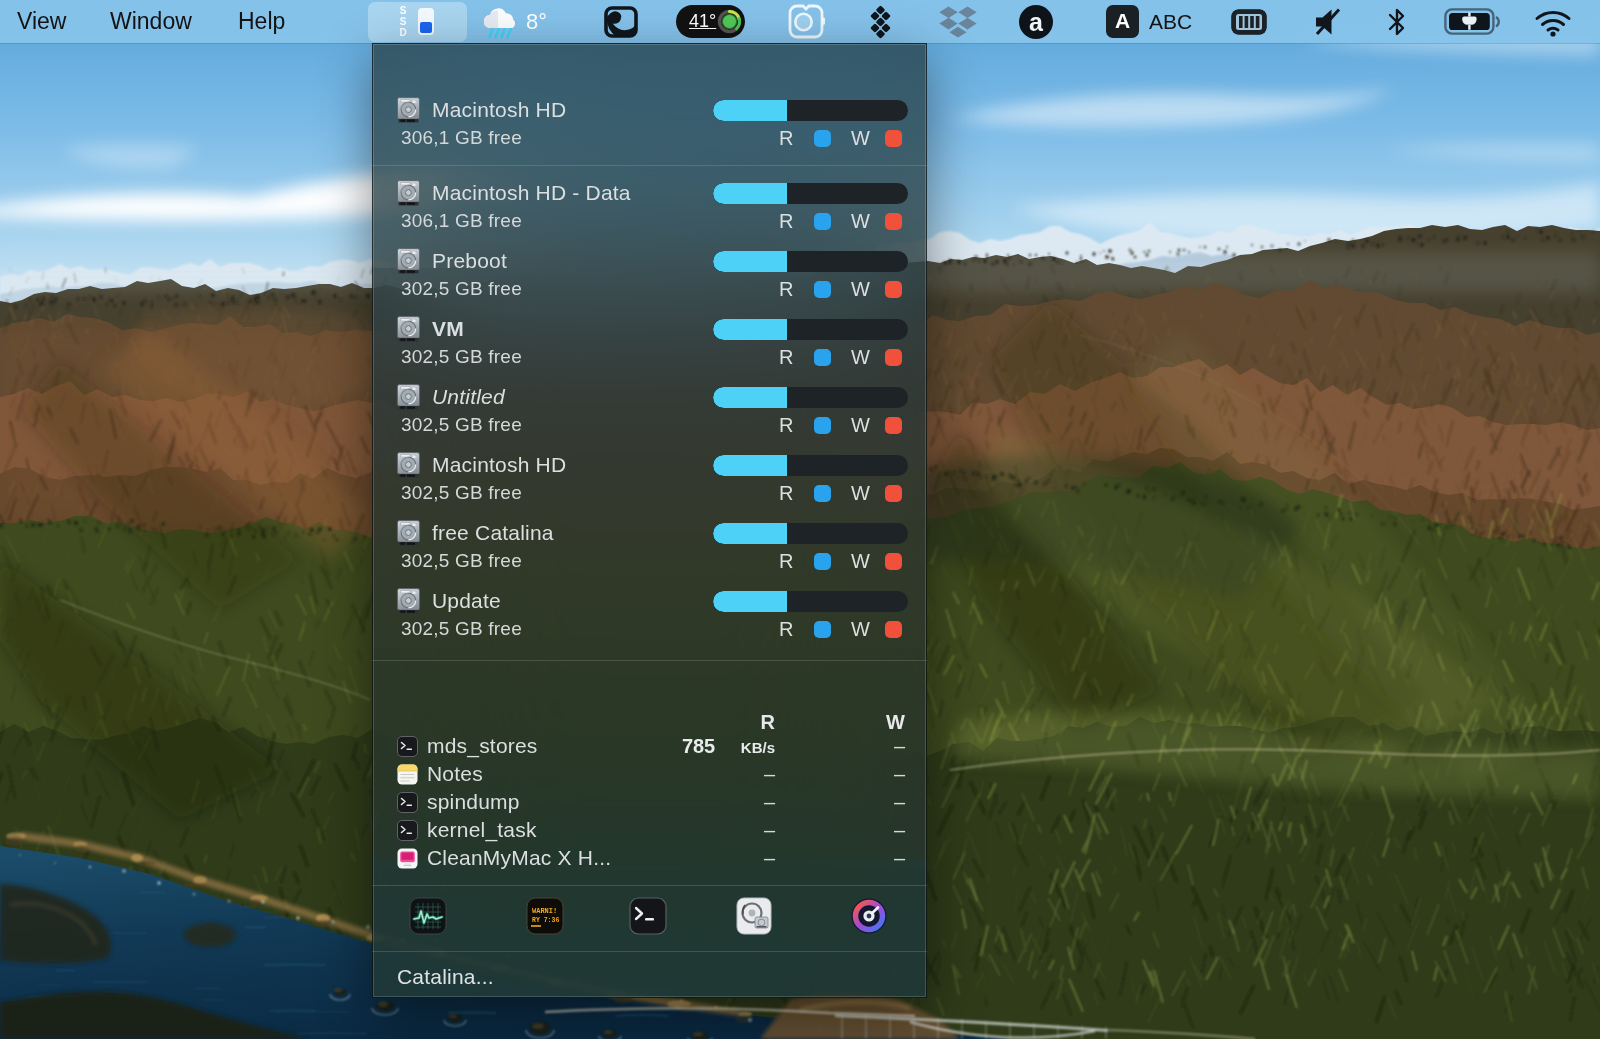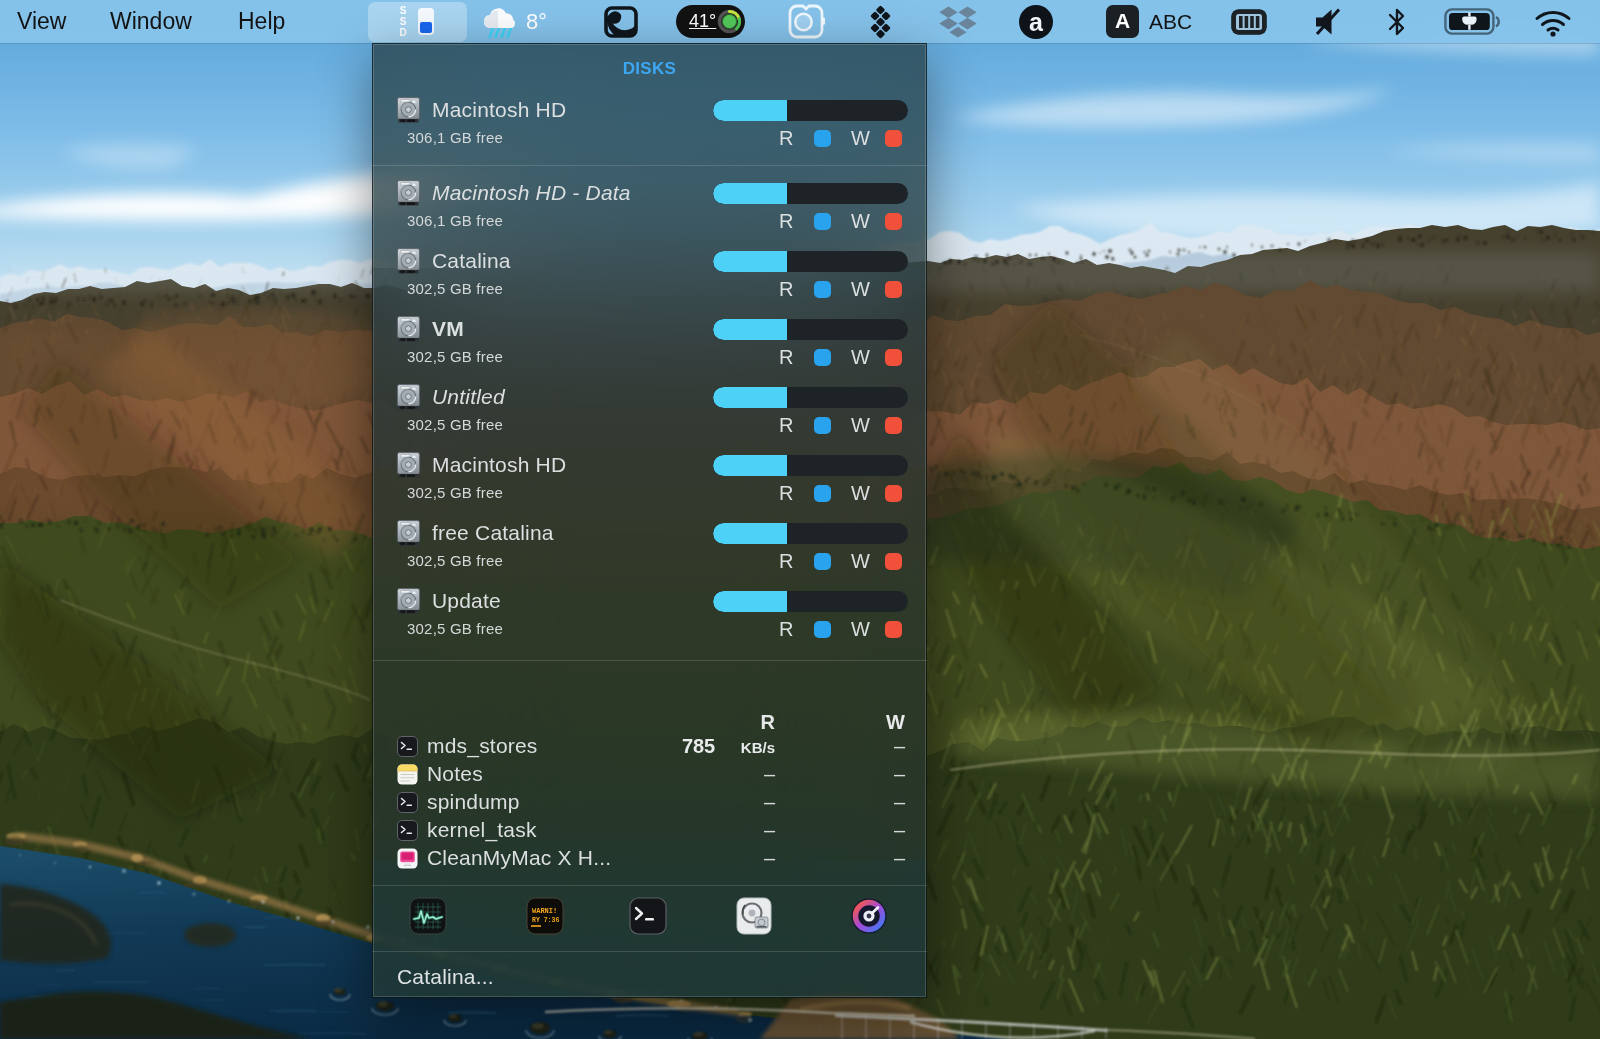--- a/index.html
+++ b/index.html
@@ -11,21 +11,21 @@
   .mi { position:absolute; top:0; height:43px; line-height:43px; color:#131313; font-size:23px; font-weight:500; }
   .mico { position:absolute; top:0; }
   
   #panelui { position:absolute; left:372px; top:43px; width:555px; height:955px; color:#d8dcdd; }
   .sect { position:absolute; left:0; width:555px; text-align:center; font-size:17px; font-weight:700; color:#3ea7f2; letter-spacing:0.3px; }
   .sep { position:absolute; left:0; width:555px; height:1px; background:rgba(255,255,255,0.14); }
   .dicon { position:absolute; left:23px; }
   .dname { position:absolute; left:60px; font-size:21px; height:28px; line-height:28px; color:#dcdfe0; letter-spacing:0.2px; }
   .dbar { position:absolute; left:341px; width:195px; height:21px; border-radius:10.5px; background:#1e2327; overflow:hidden; }
   .dfill { width:74px; height:21px; border-radius:10.5px 0 0 10.5px; background:#4dd1f6; }
-  .dfree { position:absolute; left:35px; font-size:15px; height:28px; line-height:28px; color:#d5d8d9; letter-spacing:0.2px; }
+  .dfree { position:absolute; left:29px; font-size:19px; height:28px; line-height:28px; color:#d5d8d9; letter-spacing:0.2px; }
   .drw { position:absolute; left:341px; width:195px; height:28px; }
   .rl,.wl { position:absolute; font-size:20px; line-height:28px; color:#dcdfe0; }
   .rl { left:66px; } .wl { left:138px; }
   .bsq,.rsq { position:absolute; top:5.5px; width:17px; height:17px; border-radius:5px; }
   .bsq { left:101px; background:#2aa3ee; } .rsq { left:172px; background:#f1503a; }
   .phr,.phw { position:absolute; top:668px; font-size:20px; font-weight:700; color:#e6e8e9; width:40px; text-align:right; }
   .phr { left:363px; } .phw { left:493px; }
   .picon { position:absolute; left:25px; }
   .pname { position:absolute; left:55px; font-size:21px; height:26px; line-height:26px; color:#dcdfe0; letter-spacing:0.2px; }
   .pr,.pw { position:absolute; width:110px; text-align:right; font-size:20px; height:26px; line-height:26px; color:#d5d8d9; }
@@ -850,21 +850,20 @@
 <g fill="none" stroke="#10161c" stroke-width="3" stroke-linecap="round">
 <path d="M3,9.5 a24,24 0 0 1 32,0"></path>
 <path d="M8.5,15.5 a16,16 0 0 1 21,0"></path>
 <path d="M14,21 a8.5,8.5 0 0 1 10,0"></path>
 </g>
 <circle cx="19" cy="25" r="2.6" fill="#10161c"></circle>
 </svg>
 
   <div id="panel" style="position:absolute;left:372px;top:43px;width:555px;height:955px;background:rgba(26,42,38,0.65);backdrop-filter:blur(85px) saturate(140%);border:1px solid rgba(0,0,0,0.5);box-shadow:inset 0 0 0 1px rgba(255,255,255,0.16), 0 18px 50px rgba(0,0,0,0.45);"></div>
 <div id="panelui">
-<div class="sect" style="top:16px;">DISKS</div>
 <div class="dicon" style="top:54px;"><svg width="27" height="26" viewBox="0 0 27 26">
           <defs>
             <linearGradient id="hg" x1="0" y1="0" x2="0.2" y2="1">
               <stop offset="0" stop-color="#d4dbe0"></stop>
               <stop offset="0.5" stop-color="#adb5bd"></stop>
               <stop offset="1" stop-color="#878f97"></stop>
             </linearGradient>
           </defs>
           <rect x="2.4" y="0.6" width="22.2" height="21.6" rx="2.2" fill="url(#hg)" stroke="#596067" stroke-width="0.9"></rect>
           <rect x="5.6" y="2.4" width="9.4" height="2.8" rx="0.7" fill="#edf0f2" stroke="#878d92" stroke-width="0.5"></rect>
@@ -900,21 +899,21 @@
           <rect x="5.6" y="2.4" width="9.4" height="2.8" rx="0.7" fill="#edf0f2" stroke="#878d92" stroke-width="0.5"></rect>
           <path d="M18.6,3.0 l3.2,2.4 -4.8,0.5 Z" fill="#eef1f3"></path>
           <circle cx="13.4" cy="12.6" r="7.3" fill="#a3abb3" stroke="#6c757d" stroke-width="1.1"></circle>
           <circle cx="13.4" cy="12.6" r="2.9" fill="#c6cdd3" stroke="#646d75" stroke-width="0.9"></circle>
           <path d="M20.7,12.6 a7.3,7.3 0 0 1 -7.3,7.3" fill="none" stroke="#e9eef1" stroke-width="1.3"></path>
           <path d="M6.1,12.6 a7.3,7.3 0 0 1 7.3,-7.3" fill="none" stroke="#8d959d" stroke-width="1.1"></path>
           <rect x="3.4" y="21.9" width="20.2" height="3.5" rx="0.8" fill="#2e3236"></rect>
           <rect x="5.4" y="22.5" width="4.8" height="2.3" fill="#121416"></rect>
           <rect x="12" y="22.5" width="8" height="2.3" fill="#121416"></rect>
         </svg></div>
-<div class="dname" style="top:136px;font-style:italic;">Macintosh HD - Data</div>
+<div class="dname" style="top:136px;">Macintosh HD - Data</div>
 <div class="dbar" style="top:140px;">
         <div class="dfill"></div>
       </div>
 <div class="dfree" style="top:164px;">306,1 GB free</div>
 <div class="drw" style="top:164px;">
         <span class="rl">R</span>
         <span class="bsq"></span>
         <span class="wl">W</span>
         <span class="rsq"></span>
       </div>
@@ -930,21 +929,21 @@
           <rect x="5.6" y="2.4" width="9.4" height="2.8" rx="0.7" fill="#edf0f2" stroke="#878d92" stroke-width="0.5"></rect>
           <path d="M18.6,3.0 l3.2,2.4 -4.8,0.5 Z" fill="#eef1f3"></path>
           <circle cx="13.4" cy="12.6" r="7.3" fill="#a3abb3" stroke="#6c757d" stroke-width="1.1"></circle>
           <circle cx="13.4" cy="12.6" r="2.9" fill="#c6cdd3" stroke="#646d75" stroke-width="0.9"></circle>
           <path d="M20.7,12.6 a7.3,7.3 0 0 1 -7.3,7.3" fill="none" stroke="#e9eef1" stroke-width="1.3"></path>
           <path d="M6.1,12.6 a7.3,7.3 0 0 1 7.3,-7.3" fill="none" stroke="#8d959d" stroke-width="1.1"></path>
           <rect x="3.4" y="21.9" width="20.2" height="3.5" rx="0.8" fill="#2e3236"></rect>
           <rect x="5.4" y="22.5" width="4.8" height="2.3" fill="#121416"></rect>
           <rect x="12" y="22.5" width="8" height="2.3" fill="#121416"></rect>
         </svg></div>
-<div class="dname" style="top:204px;">Catalina</div>
+<div class="dname" style="top:204px;">Preboot</div>
 <div class="dbar" style="top:208px;">
         <div class="dfill"></div>
       </div>
 <div class="dfree" style="top:232px;">302,5 GB free</div>
 <div class="drw" style="top:232px;">
         <span class="rl">R</span>
         <span class="bsq"></span>
         <span class="wl">W</span>
         <span class="rsq"></span>
       </div>

